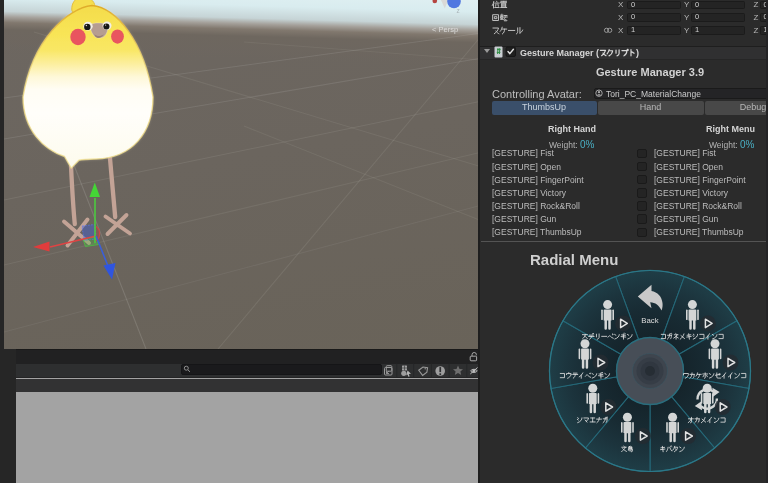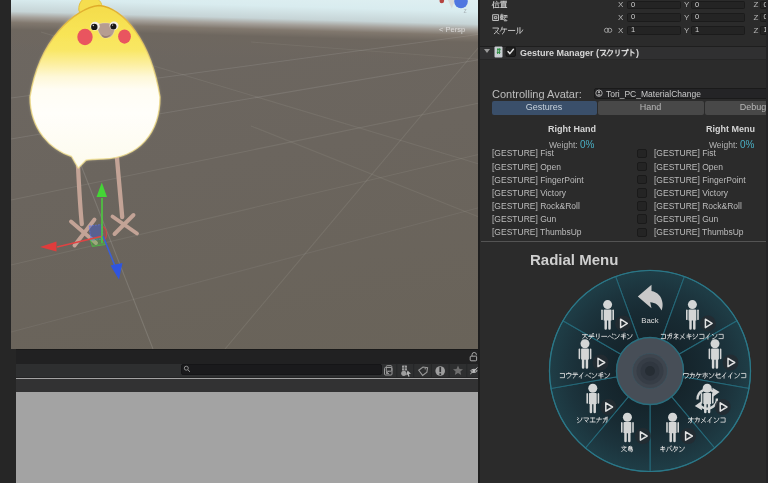--- a/index.html
+++ b/index.html
@@ -1,16 +1,16 @@
 <!DOCTYPE html>
 <html><head><meta charset="utf-8"><style>
 *{margin:0;padding:0;box-sizing:border-box}
 html,body{width:768px;height:483px;overflow:hidden;background:#2b2b2b;font-family:"Liberation Sans",sans-serif}
 #root{position:absolute;top:0;left:0;width:768px;height:483px;overflow:hidden;background:#262626}
-#scene{position:absolute;left:11px;top:0;width:506px;height:349px;background:linear-gradient(170deg,#6d6761 0%,#6b655e 45%,#696359 100%);overflow:hidden}
+#scene{position:absolute;left:4px;top:0;width:506px;height:349px;background:linear-gradient(170deg,#6d6761 0%,#6b655e 45%,#696359 100%);overflow:hidden}
 #sky{position:absolute;left:-40px;top:-10px;width:560px;height:70px;
 background:linear-gradient(to bottom,#e0f0f2 0%,#d9ecef 22%,#c6d4d6 40%,#a5a19b 48%,#81786e 56%,#6e675f 66%,rgba(107,101,94,0) 100%);
 transform:rotate(1.6deg)}
 #scenesvg{position:absolute;left:0;top:0}
 #bottom{position:absolute;left:16px;top:349px;width:478px;height:134px;background:#a3a3a3;border-top:1px solid #191919}
 .bstrip1{position:absolute;left:0;top:0;width:100%;height:14px;background:#212122}
 .bstrip2{position:absolute;left:0;top:14px;width:100%;height:14px;background:#2e2f30;border-bottom:1px solid #242425}
 .bstrip3{position:absolute;left:0;top:29px;width:100%;height:13px;background:#323233}
 #search{position:absolute;left:165px;top:13.5px;width:201px;height:11px;background:#1a1a1c;border-radius:2px;border:1px solid #151517}
 #bsvg{position:absolute;left:0;top:-349px}
@@ -220,28 +220,29 @@
         <g transform="translate(0.5,1.2) scale(7.0)" stroke="#d6d6d6" stroke-width="0.17" fill="none" stroke-linecap="round" stroke-linejoin="round">
           <path transform="translate(0.00,0)" d="M0.12,0.16 L0.86,0.16 C0.78,0.45 0.6,0.72 0.3,0.92 M0.5,0.55 C0.62,0.72 0.78,0.85 0.92,0.92"></path>
           <path transform="translate(1.04,0)" d="M0.34,0.06 C0.28,0.3 0.16,0.52 0.04,0.66 M0.32,0.22 L0.84,0.22 C0.8,0.52 0.62,0.8 0.32,0.95"></path>
           <path transform="translate(2.08,0)" d="M0.28,0.12 L0.28,0.58 M0.72,0.08 L0.72,0.62 C0.72,0.78 0.6,0.9 0.42,0.96"></path>
           <path transform="translate(3.12,0)" d="M0.08,0.2 L0.8,0.2 C0.8,0.5 0.66,0.8 0.38,0.95 M0.84,0.04 C0.9,-0.02 0.98,0.02 0.98,0.1 C0.98,0.17 0.9,0.2 0.85,0.15"></path>
           <path transform="translate(4.16,0)" d="M0.34,0.04 L0.34,0.95 M0.34,0.35 C0.5,0.42 0.66,0.5 0.78,0.58"></path>
         </g>
       </svg>
       <span>)</span>
     </div>
+  <div id="title">Gesture Manager 3.9</div>
   <div id="ctl">Controlling Avatar:</div>
   <div id="avfld">Tori_PC_MaterialChange</div>
   <svg class="scricon" style="left:595px;top:89px" width="10" height="9" viewBox="0 0 10 9">
       <circle cx="4" cy="4.2" r="3.2" fill="none" stroke="#b0b0b0" stroke-width="0.9"></circle>
       <circle cx="4" cy="3.2" r="1.1" fill="#b0b0b0"></circle>
       <path d="M2,6.4 C2.4,4.9 5.6,4.9 6,6.4" fill="#b0b0b0"></path>
     </svg>
-  <div class="tab" style="left:491.5px;width:105px;background:#3a4f6a;color:#c9d3dd">Gestures</div>
+  <div class="tab" style="left:491.5px;width:105px;background:#3a4f6a;color:#c9d3dd">ThumbsUp</div>
   <div class="tab" style="left:597.5px;width:106px;background:#484848;color:#b6b6b6">Hand</div>
   <div class="tab" style="left:704.5px;width:106px;background:#484848;color:#b6b6b6;padding-right:9px">Debug</div>
   <div class="hand" style="left:548px">Right Hand</div>
   <div class="hand" style="left:706px">Right Menu</div>
   <div class="wt" style="left:549px">Weight: <b>0%</b></div>
   <div class="wt" style="left:709px">Weight: <b>0%</b></div>
   <div class="gl" style="left:492px;top:148.3px">[GESTURE] Fist</div>
     <div class="gl" style="left:654px;top:148.3px">[GESTURE] Fist</div>
     <div class="cb" style="left:637px;top:148.6px"></div>
     <div class="gl" style="left:492px;top:161.5px">[GESTURE] Open</div>

